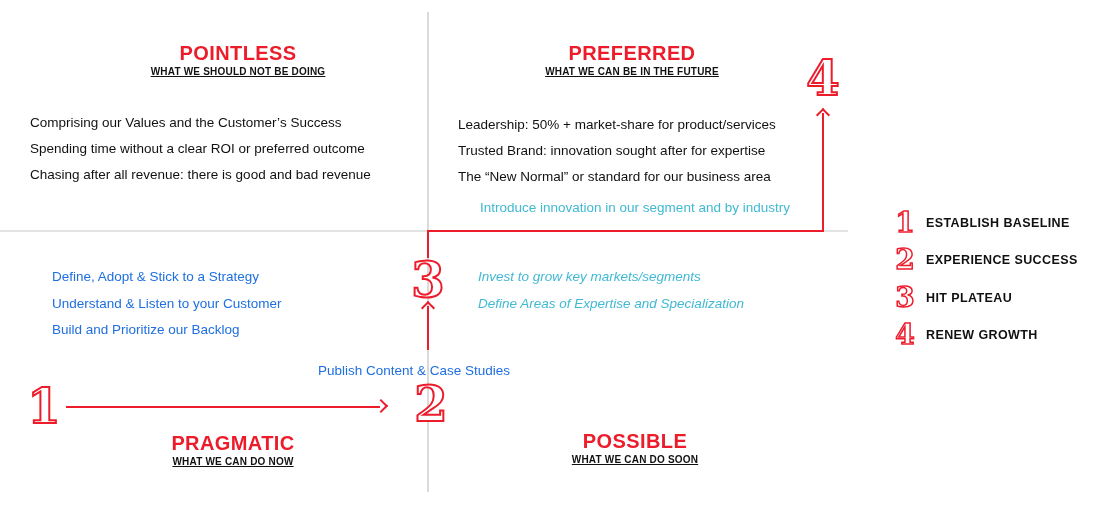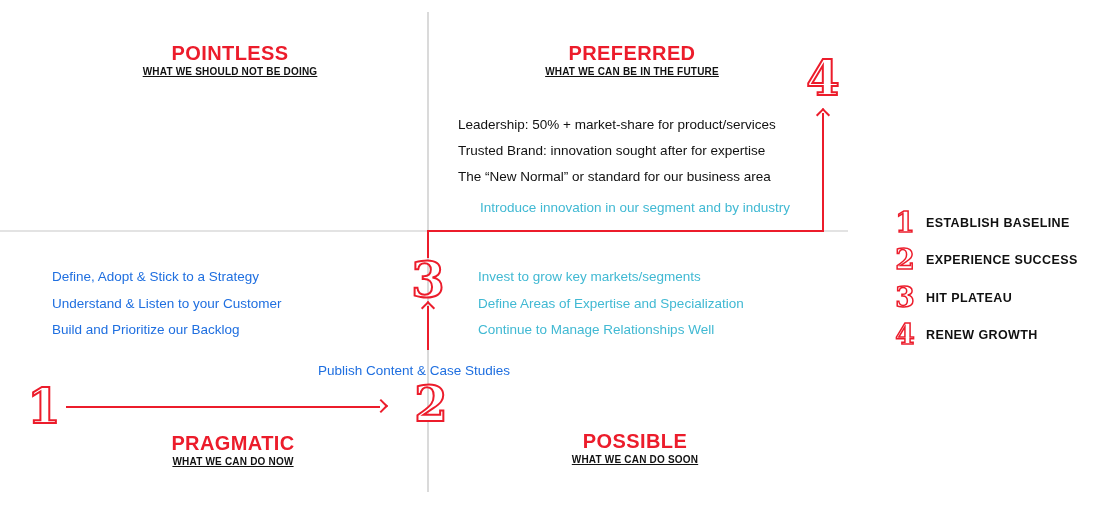--- a/index.html
+++ b/index.html
@@ -18,36 +18,36 @@
   .canvas{position:relative;width:1096px;height:507px;background:#ffffff;}
 
   
   .v-divider{position:absolute;left:427px;top:12px;width:2px;height:480px;background:var(--line);z-index:1;}
   .h-divider{position:absolute;left:0;top:230px;width:848px;height:2px;background:#e3e3e3;z-index:1;}
 
   
   .quad-head{position:absolute;text-align:center;z-index:2;}
   .quad-head .q-title{color:var(--red);font-size:20px;font-weight:bold;letter-spacing:.4px;}
   .quad-head .q-sub{color:var(--ink);font-size:10px;font-weight:bold;margin-top:1px;letter-spacing:.2px;text-decoration:underline;}
-  .qh-tl{left:8px;top:42px;width:430px;padding-left:14px;}
+  .qh-tl{left:16px;top:42px;width:430px;padding-left:14px;}
   .qh-tr{left:430px;top:42px;width:404px;}
   .qh-bl{left:0;top:432px;width:430px;padding-left:36px;}
   .qh-br{left:430px;top:430px;width:410px;}
 
   
   .list{position:absolute;font-size:13.5px;line-height:26px;z-index:2;}
   .list div{white-space:nowrap;}
   .list-black{color:var(--ink);}
   .list-blue{color:var(--blue);}
   .list-cyan{color:var(--cyan);}
   .list-tl{left:30px;top:110px;}
   .list-tr{left:458px;top:112px;}
   .highlight-line{position:absolute;left:480px;top:200px;font-size:13.5px;color:var(--cyan);z-index:2;white-space:nowrap;}
   .list-bl{left:52px;top:264px;line-height:26.5px;}
-  .list-br{left:478px;top:264px;line-height:26.5px;}
+  .list-br{left:478px;top:264px;line-height:26.5px;font-style:italic;}
   .publish-line{position:absolute;left:318px;top:363px;font-size:13.5px;color:var(--blue);z-index:2;white-space:nowrap;}
 
   
   .big-num{
     position:absolute;width:40px;text-align:center;z-index:3;
     font-family:"DejaVu Serif", serif;font-weight:bold;
     font-size:48px;line-height:44px;color:#ffffff;
     -webkit-text-stroke:2px var(--red);
   }
   .bn-1{left:24px;top:384px;}
@@ -88,20 +88,25 @@
 
 <div class="canvas">
 
   <div class="v-divider"></div>
   <div class="h-divider"></div>
 
   <div class="quad-head qh-tl">
     <div class="q-title">POINTLESS</div>
     <div class="q-sub">WHAT WE SHOULD NOT BE DOING</div>
   </div>
+  <div class="list list-black list-tl">
+    <div>Comprising our Values and the Customer’s Success</div>
+    <div>Spending time without a clear ROI or preferred outcome</div>
+    <div>Chasing after all revenue: there is good and bad revenue</div>
+  </div>
 
   <div class="quad-head qh-tr">
     <div class="q-title">PREFERRED</div>
     <div class="q-sub">WHAT WE CAN BE IN THE FUTURE</div>
   </div>
   <div class="list list-black list-tr">
     <div>Leadership: 50% + market-share for product/services</div>
     <div>Trusted Brand: innovation sought after for expertise</div>
     <div>The “New Normal” or standard for our business area</div>
   </div>
@@ -118,21 +123,20 @@
   </div>
   <div class="publish-line">Publish Content &amp; Case Studies</div>
 
   <div class="quad-head qh-br">
     <div class="q-title">POSSIBLE</div>
     <div class="q-sub">WHAT WE CAN DO SOON</div>
   </div>
   <div class="list list-cyan list-br">
     <div>Invest to grow key markets/segments</div>
     <div>Define Areas of Expertise and Specialization</div>
-    <div>Continue to Manage Relationships Well</div>
   </div>
 
   <div class="rseg seg-1-2"></div>
   <span class="chev chev-right head-1-2"></span>
 
   <div class="rseg seg-2-3"></div>
   <span class="chev chev-up head-2-3"></span>
 
   <div class="rseg seg-3-up"></div>
   <div class="rseg seg-3-4h"></div>

